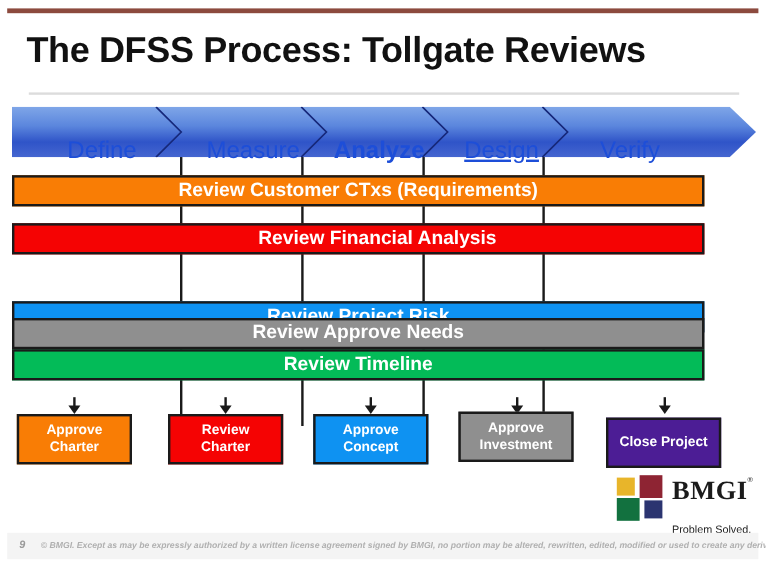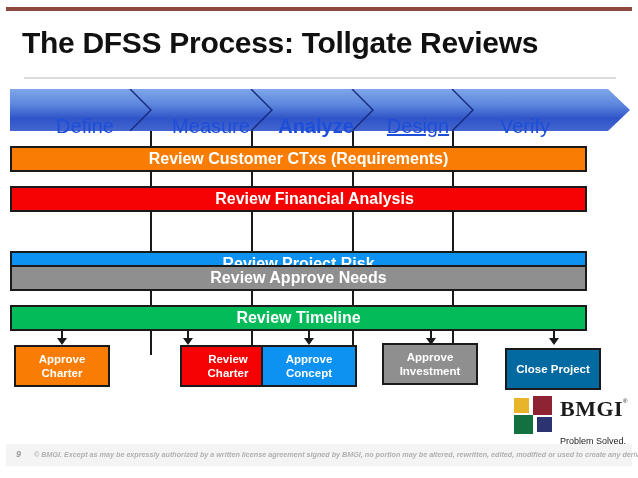--- a/index.html
+++ b/index.html
@@ -222,21 +222,21 @@
     <div class="phase-label" style="left:146px; width:110px;">Measure</div>
     <div class="phase-label" style="left:256px; width:100px;font-weight:bold;">Analyze</div>
     <div class="phase-label" style="left:358px; width:100px;text-decoration:underline;">Design</div>
     <div class="phase-label" style="left:460px; width:110px;">Verify</div>
   </div>
 
   <div class="bar bar-orange" style="top:146px;">Review Customer CTxs (Requirements)</div>
   <div class="bar bar-red" style="top:186px;padding-left:32px;">Review Financial Analysis</div>
   <div class="bar bar-blue" style="top:226px;margin-top:25px;">Review Project Risk</div>
   <div class="bar bar-gray" style="top:265px;">Review Approve Needs</div>
-  <div class="bar bar-green" style="top:305px;">Review Timeline</div>
+  <div class="bar bar-green" style="top:291px;">Review Timeline</div>
 
   <div class="connector" style="left:61px;  top:331px; height:10px;"></div>
   <div class="arrowhead" style="left:57px; top:338px;"></div>
 
   <div class="connector" style="left:187px; top:331px; height:10px;"></div>
   <div class="arrowhead" style="left:183px; top:338px;"></div>
 
   <div class="connector" style="left:308px; top:331px; height:10px;"></div>
   <div class="arrowhead" style="left:304px; top:338px;"></div>
 
@@ -246,42 +246,42 @@
   <div class="connector" style="left:553px; top:331px; height:10px;"></div>
   <div class="arrowhead" style="left:549px; top:338px;"></div>
 
   <div class="gate" style="left:14px; top:345px; width:96px; background:#f97d05;">
     <div>
       <span>Approve</span>
       <span>Charter</span>
     </div>
   </div>
 
-  <div class="gate" style="left:140px; top:345px; width:96px; background:#f50303;margin-left:40px;">
+  <div class="gate" style="left:140px; top:345px; width:96px; background:#f50303;">
     <div>
       <span>Review</span>
       <span>Charter</span>
     </div>
   </div>
 
   <div class="gate" style="left:261px; top:345px; width:96px; background:#0e92f2;">
     <div>
       <span>Approve</span>
       <span>Concept</span>
     </div>
   </div>
 
   <div class="gate" style="left:382px; top:343px; width:96px; background:#8f8f8f;">
     <div>
       <span>Approve</span>
       <span>Investment</span>
     </div>
   </div>
 
-  <div class="gate" style="left:505px; top:348px; width:96px; background:#0369a1;">
+  <div class="gate" style="left:505px; top:348px; width:96px; background:#4c1d95;">
     <div>
       <span>Close Project</span>
       <span></span>
     </div>
   </div>
 
   <div class="logo">
     <div class="logo-sq" style="left:2px;  top:2px;  width:15px; height:15px; background:#e8b52a;"></div>
     <div class="logo-sq" style="left:21px; top:0px;  width:19px; height:19px; background:#8e2433;"></div>
     <div class="logo-sq" style="left:2px;  top:19px; width:19px; height:19px; background:#12713f;"></div>

